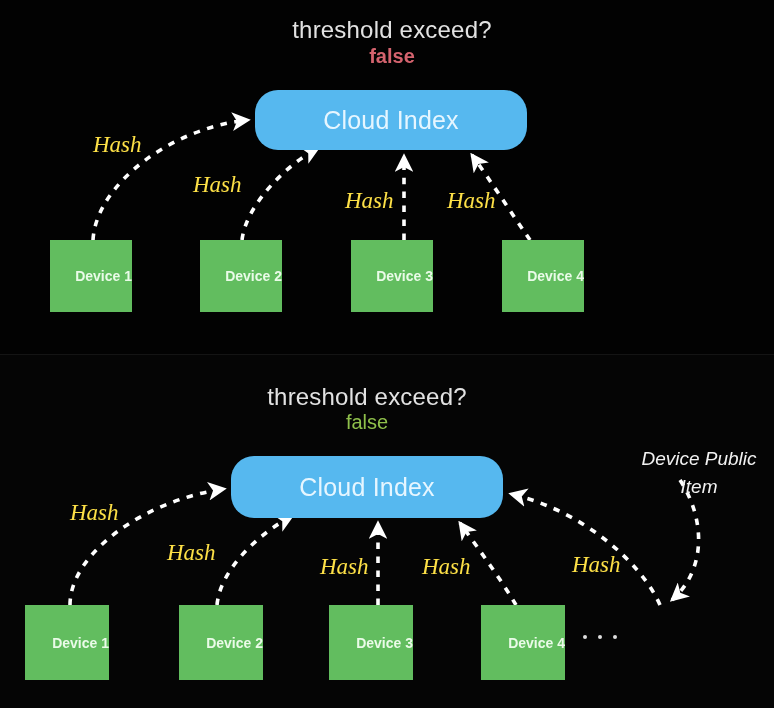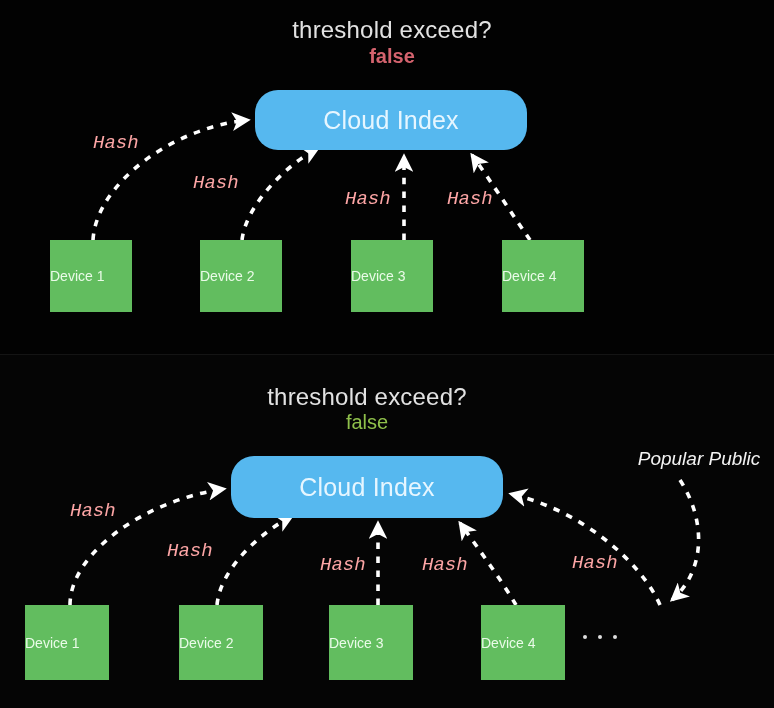--- a/index.html
+++ b/index.html
@@ -58,24 +58,24 @@
     font-size: 25px;
     font-weight: 400;
     letter-spacing: 0.2px;
     border-radius: 23px;
   }
   .device-box {
     position: absolute;
     background: #62bd5f;
     display: flex;
     align-items: center;
-    justify-content: flex-start;
+    justify-content: flex-end;
     color: #eafbe8;
     font-size: 14px;
-    font-weight: 400;
+    font-weight: 700;
   }
 
   .qtext {
     position: absolute;
     text-align: center;
     color: #e2e2e2;
     font-size: 24px;
     letter-spacing: 0.2px;
     white-space: nowrap;
   }
@@ -83,25 +83,25 @@
     position: absolute;
     text-align: center;
     font-size: 20px;
     white-space: nowrap;
   }
   .answer-false { color: #d4636e; font-weight: bold; }
   .answer-true  { color: #8fc04b; }
 
   .edge-label {
     position: absolute;
-    color: #fca5a5;
-    font-size: 19px;
+    color: #fde047;
+    font-size: 23px;
     font-style: italic;
     white-space: nowrap;
-    font-family: Liberation Mono, monospace;
+    font-family: Liberation Serif, serif;
   }
   .popular-label {
     position: absolute;
     color: #f2f2f2;
     font-size: 19px;
     font-style: italic;
     text-align: center;
     line-height: 28px;
     white-space: nowrap;
   }
@@ -203,16 +203,17 @@
     <i></i>
   </div>
 
   <div class="edge-label" style="left:70px; top:500px;">Hash</div>
   <div class="edge-label" style="left:167px; top:540px;">Hash</div>
   <div class="edge-label" style="left:320px; top:554px;">Hash</div>
   <div class="edge-label" style="left:422px; top:554px;">Hash</div>
   <div class="edge-label" style="left:572px; top:552px;">Hash</div>
 
   <div class="popular-label" style="left:624px; top:445px; width:150px;">
-    <div>Popular Public</div>
+    <div>Device Public</div>
+    <div>Item</div>
   </div>
 
 </div>
 
 </body></html>

